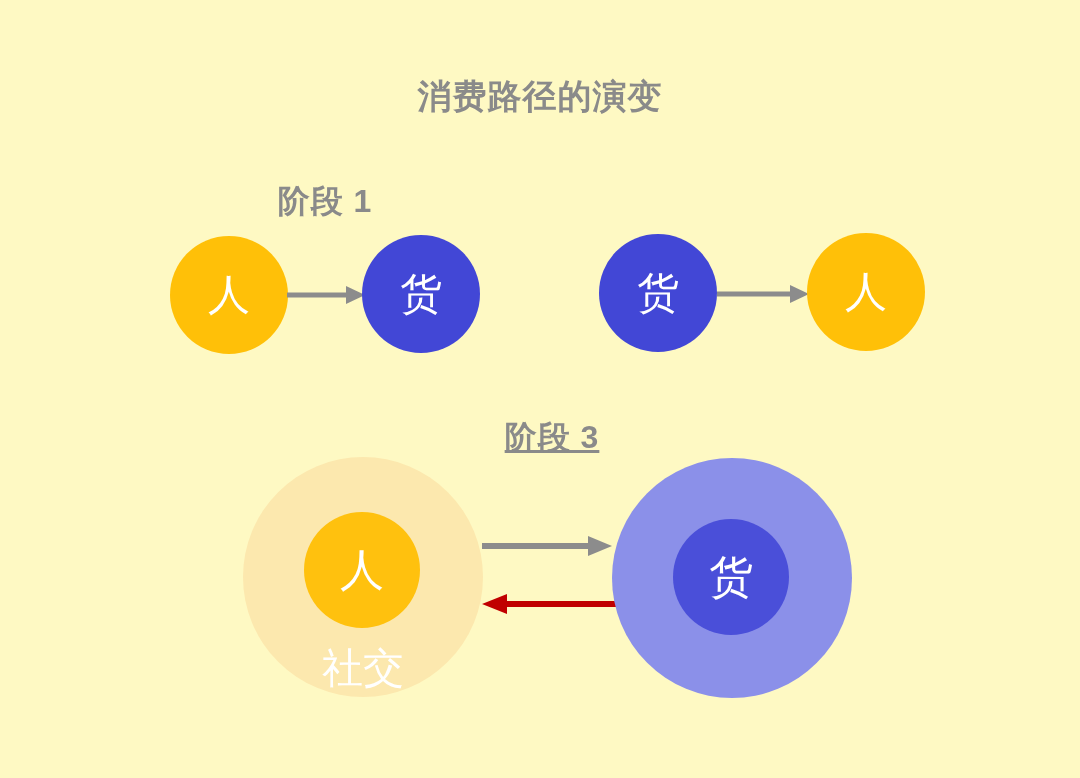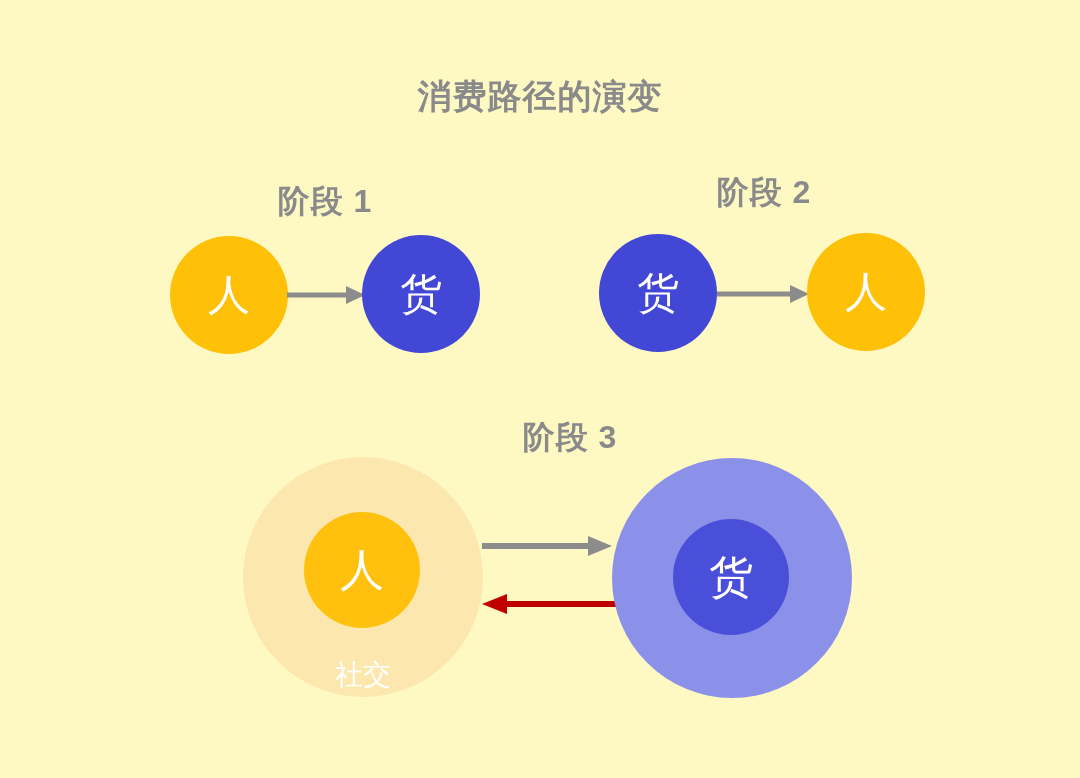--- a/index.html
+++ b/index.html
@@ -48,21 +48,21 @@
     width: 116px; height: 116px;
     color: #ffffff;
     font-size: 44px;
     line-height: 1;
   }
   .ring-label {
     position: absolute;
     left: 0; bottom: 8px; width: 100%;
     text-align: center;
     color: #ffffff;
-    font-size: 28px;
+    font-size: 41px;
     line-height: 1;
   }
   .arrow {
     position: absolute;
     line-height: 0;
   }
   svg { display: block; }
 </style>
 </head>
 <body>
@@ -81,38 +81,37 @@
     <svg width="80" height="24" viewBox="0 0 80 24">
       <line x1="1" y1="12" x2="62" y2="12" stroke="currentColor" stroke-width="5"></line>
       <polygon points="60,3 79,12 60,21" fill="currentColor"></polygon>
     </svg>
   </div>
 
   <div class="circle node" style="left: 362px; top: 235px; background-color: rgb(66, 71, 214);">
     <span>货</span>
   </div>
 
-  <div class="stage-label" style="left: 664px; top: 171px; color: rgb(138, 138, 138);">阶段 2</div>
 
   <div class="circle node" style="left: 599px; top: 234px; background-color: rgb(66, 71, 214);">
     <span>货</span>
   </div>
 
   <div class="arrow" style="left: 716px; top: 282px; color: rgb(140, 140, 140);">
     <svg width="94" height="24" viewBox="0 0 94 24">
       <line x1="1" y1="12" x2="76" y2="12" stroke="currentColor" stroke-width="5"></line>
       <polygon points="74,3 93,12 74,21" fill="currentColor"></polygon>
     </svg>
   </div>
 
   <div class="circle node" style="left: 807px; top: 233px; background-color: rgb(255, 192, 8);">
     <span>人</span>
   </div>
 
-  <div class="stage-label" style="left: 470px; top: 416px; color: rgb(138, 138, 138);">阶段 3</div>
+  <div class="stage-label" style="left: 452px; top: 416px; color: rgb(138, 138, 138); text-decoration: underline;">阶段 3</div>
 
   <div class="circle big-ring" style="left: 243px; top: 457px; background-color: rgb(252, 232, 174);">
     <div class="circle inner-node" style="left: 61px; top: 55px; background-color: rgb(255, 193, 14);">
       <span>人</span>
     </div>
     <div class="ring-label">社交</div>
   </div>
 
   <div class="arrow" style="left: 481px; top: 533px; color: rgb(140, 140, 140);">
     <svg width="132" height="26" viewBox="0 0 132 26">

